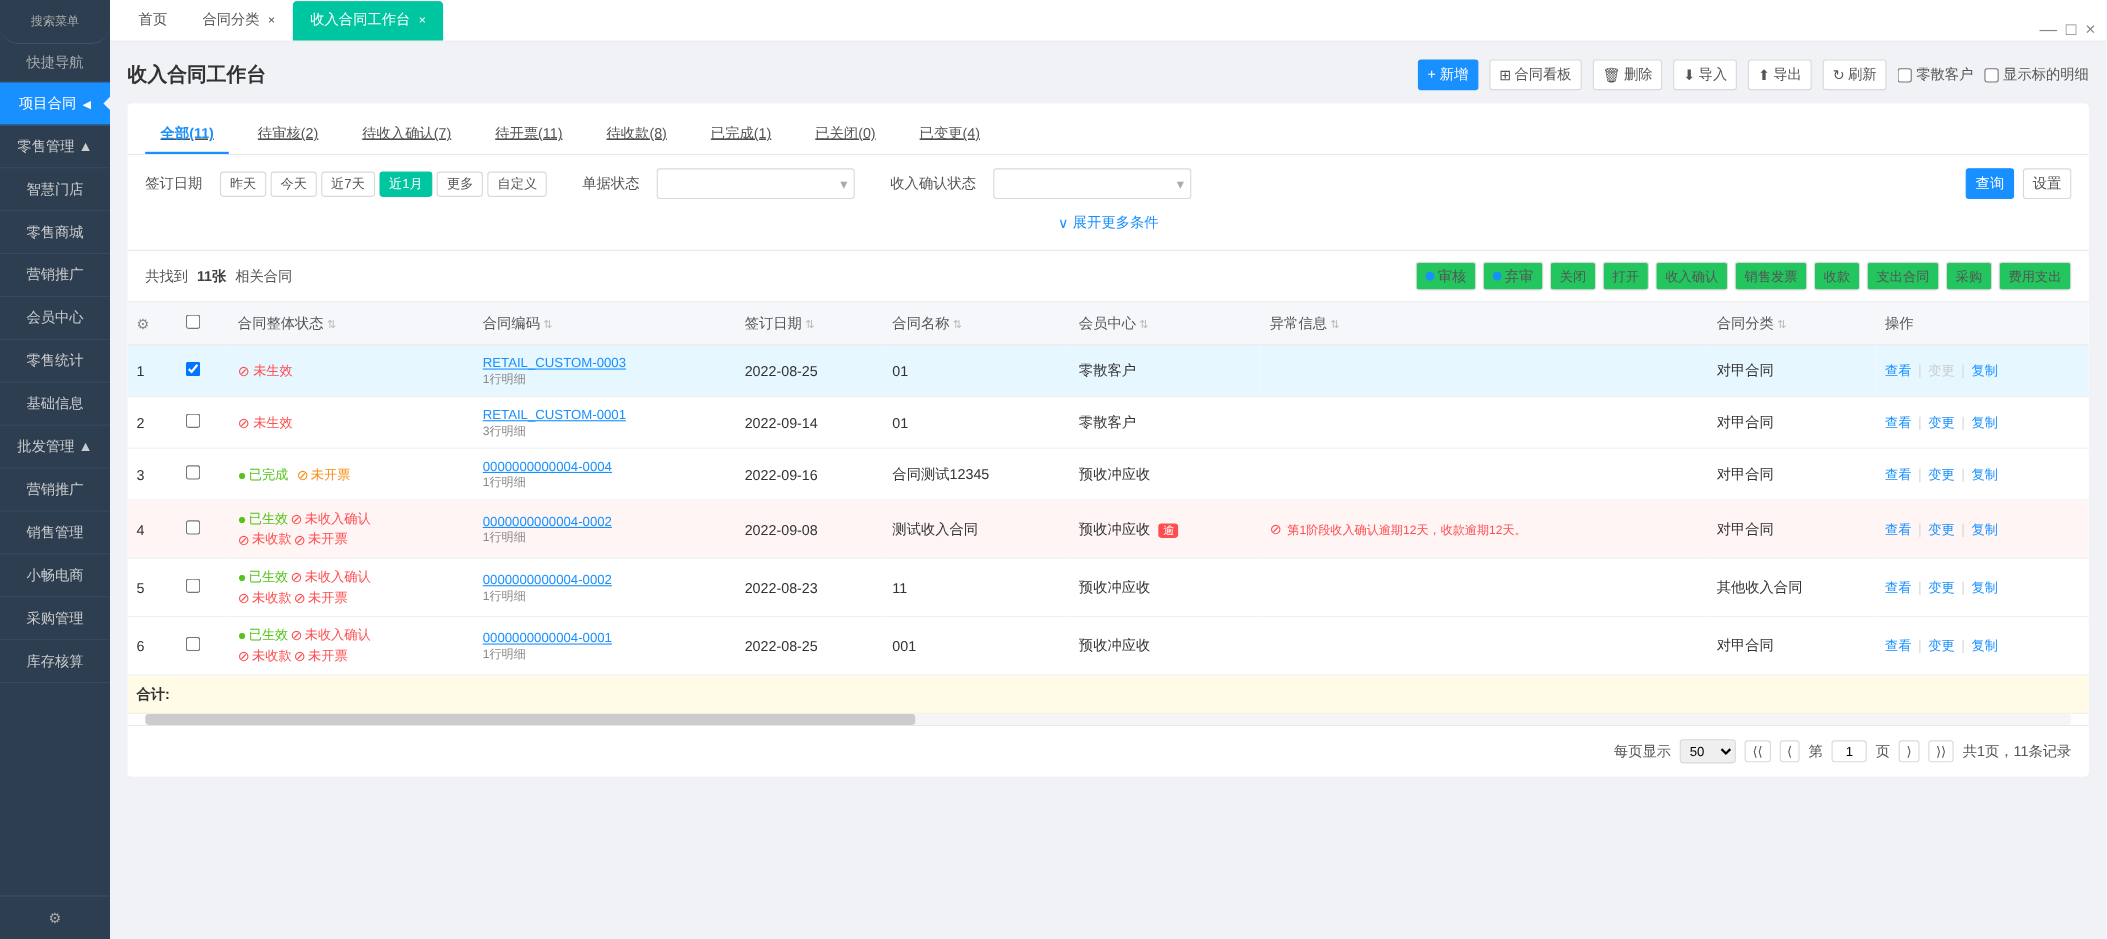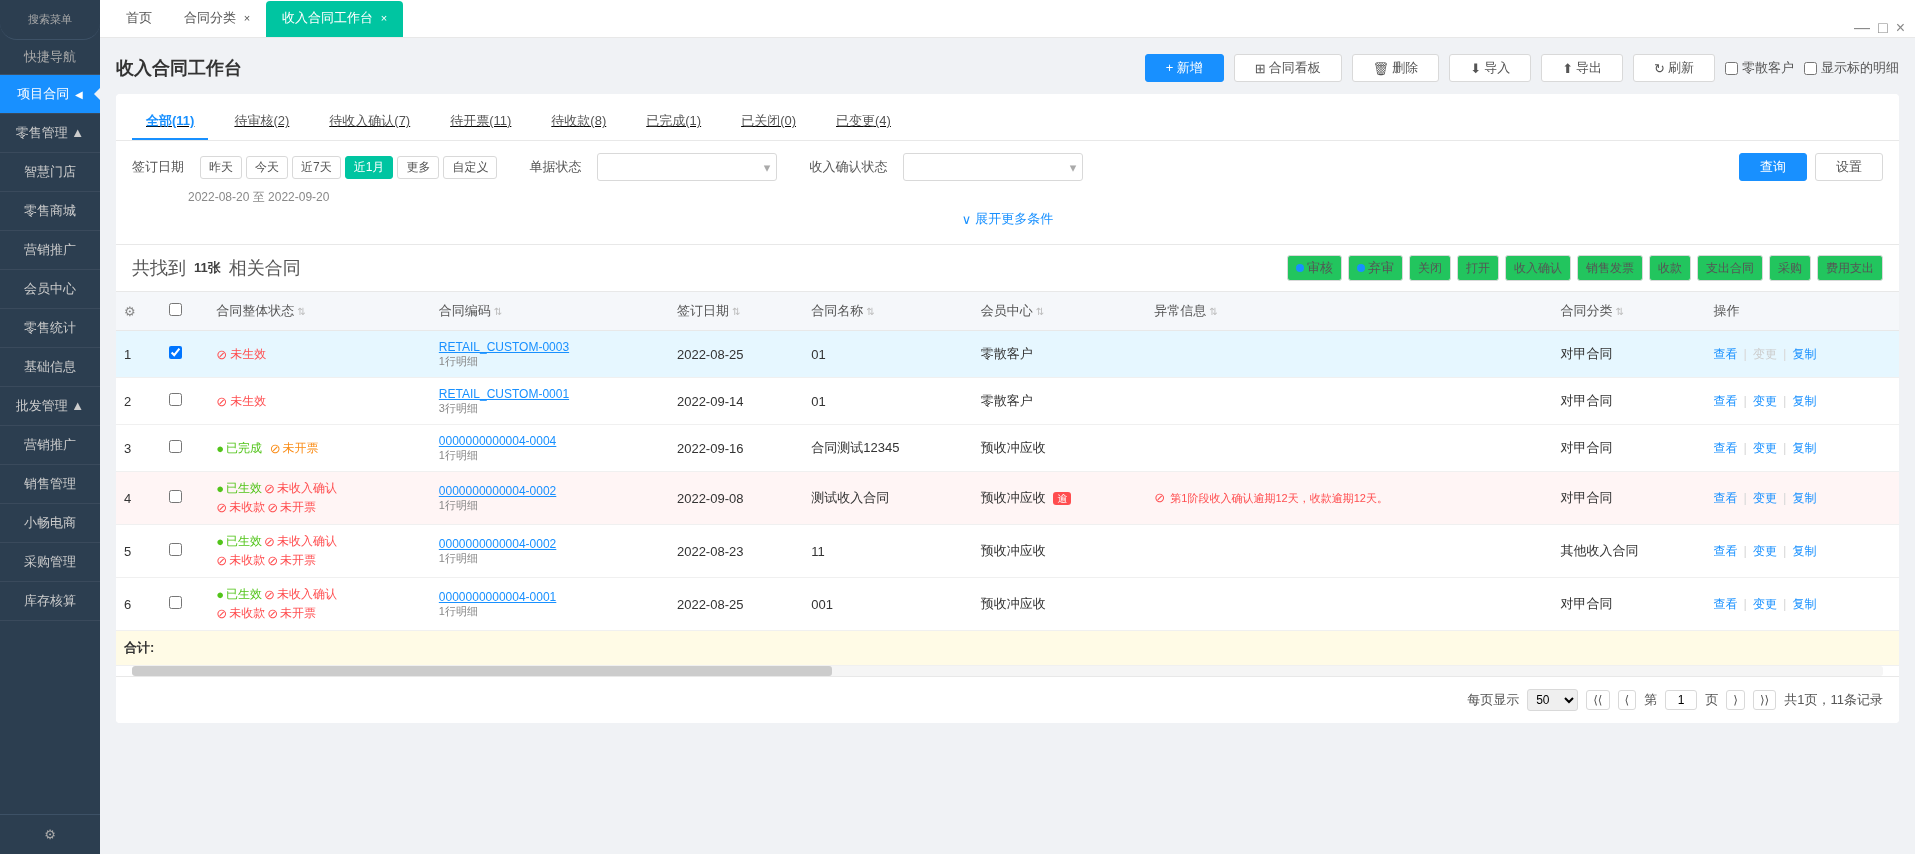--- a/index.html
+++ b/index.html
@@ -26,40 +26,40 @@
     .tab-bar-right { margin-left: auto; display: flex; gap: 8px; }
     .tab-bar-btn { background: none; border: none; cursor: pointer; color: #888; font-size: 16px; }
 
     
     .page-content { flex: 1; padding: 16px; overflow-y: auto; background: #f0f2f5; }
 
     
     .page-header { display: flex; align-items: center; margin-bottom: 12px; }
     .page-title { font-size: 18px; font-weight: bold; color: #333; }
     .header-actions { margin-left: auto; display: flex; align-items: center; gap: 10px; }
-    .header-btn { display: flex; align-items: center; gap: 3px; cursor: pointer; color: #555; font-size: 13px; padding: 4px 20px; border: 1px solid #d9d9d9; border-radius: 3px; background: #fff; }
+    .header-btn { display: flex; align-items: center; gap: 3px; cursor: pointer; color: #555; font-size: 13px; padding: 4px 8px; border: 1px solid #d9d9d9; border-radius: 3px; background: #fff; }
     .header-btn.primary { background: #1890ff; color: #fff; border-color: #1890ff; }
     .checkbox-label { display: flex; align-items: center; gap: 4px; color: #555; font-size: 12px; cursor: pointer; }
 
     
     .filter-tabs { background: #fff; padding: 10px 16px 0; border-radius: 4px 4px 0 0; display: flex; gap: 12px; border-bottom: 1px solid #e8e8e8; flex-shrink: 0; text-decoration: underline; }
     .filter-tab { padding: 8px 14px; cursor: pointer; color: #555; font-size: 13px; border-bottom: 2px solid transparent; }
     .filter-tab.active { color: #1890ff; border-bottom: 2px solid #1890ff; font-weight: bold; }
 
     
     .filter-area { background: #fff; padding: 12px 16px; border-bottom: 1px solid #e8e8e8; }
     .filter-row { display: flex; align-items: center; gap: 16px; margin-bottom: 8px; flex-wrap: wrap; }
     .filter-label { color: #555; font-size: 13px; white-space: nowrap; }
     .filter-date-btns { display: flex; gap: 4px; align-items: center; }
     .date-btn { padding: 2px 8px; border: 1px solid #d9d9d9; border-radius: 3px; cursor: pointer; font-size: 12px; color: #555; background: #fff; }
     .date-btn.active { background: #00c5a1; color: #fff; border-color: #00c5a1; }
     .select-box { border: 1px solid #d9d9d9; border-radius: 3px; padding: 4px 24px 4px 8px; font-size: 13px; color: #555; background: #fff; width: 180px; position: relative; cursor: pointer; height: 28px; }
     .expand-btn { display: flex; align-items: center; gap: 4px; color: #1890ff; cursor: pointer; font-size: 13px; margin: 0 auto; }
     .table-toolbar { display: flex; align-items: center; padding: 10px 16px; border-bottom: 1px solid #e8e8e8; gap: 8px; }
-    .total-text { color: #555; font-size: 18px; }
+    .total-text { color: #555; font-size: 13px; }
     .total-count { color: #404040; font-weight: bold; }
     .action-btns { margin-left: auto; display: flex; gap: 6px; }
     .action-btn { padding: 3px 8px; border: 1px solid #d9d9d9; border-radius: 3px; cursor: pointer; font-size: 12px; color: #555; background: #22c55e; display: flex; align-items: center; gap: 3px; }
     .action-btn .dot { width: 8px; height: 8px; border-radius: 50%; display: inline-block; }
     .dot-blue { background: #1890ff; }
 
     
     .data-table { width: 100%; border-collapse: collapse; font-size: 12px; }
     .data-table th { background: #f5f7fa; color: #555; padding: 10px 8px; text-align: left; border-bottom: 1px solid #e8e8e8; white-space: nowrap; font-weight: normal; }
     .data-table td { padding: 8px 8px; border-bottom: 1px solid #f0f0f0; color: #333; vertical-align: middle; }
@@ -221,23 +221,20 @@
                 <span></span>
                 <span style="position:absolute;right:6px;top:6px;color:#aaa;">▾</span>
               </div>
             </div>
           </div>
           <div style="margin-left:auto;display:flex;gap:8px;">
             <button class="header-btn primary">查询</button>
             <button class="header-btn">设置</button>
           </div>
         </div>
-        <div style="text-align:left;margin-bottom:0;">
-          <span style="color:#888;font-size:12px;margin-left:56px;">2022-08-20 至 2022-09-20</span>
-        </div>
         <div style="display:flex;justify-content:center;padding:4px 0;">
           <div class="expand-btn">
             <span>∨</span>
             <span>展开更多条件</span>
           </div>
         </div>
       </div>
 
       <div class="table-toolbar">
         <span class="total-text">共找到</span>

